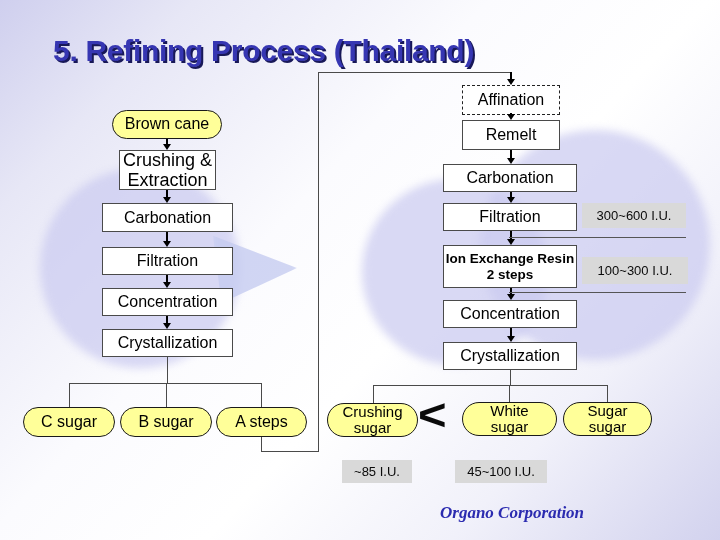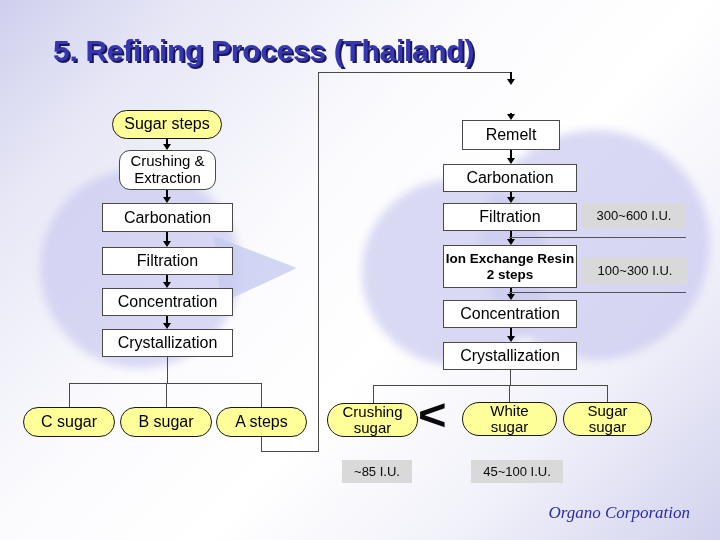--- a/index.html
+++ b/index.html
@@ -15,21 +15,21 @@
     position:absolute;left:53px;top:34px;margin:0;
     font-size:30px;font-weight:700;color:#3636b2;letter-spacing:-0.3px;
     text-shadow:2px 2px 0 #181858;
   }
   .pbox{
     position:absolute;background:#ffffff;border:1.5px solid #4a4a4a;box-sizing:border-box;
     display:flex;flex-direction:column;align-items:center;justify-content:center;
     text-align:center;font-size:16px;line-height:1.12;
   }
   .pbox.dashed{border:1.6px dashed #222222;}
-  .pbox.mid{font-size:15px;border-radius:11px;}
+  .pbox.mid{font-size:18px;}
   .pbox.small{font-size:13.5px;}
   .oval{
     position:absolute;background:#ffff99;border:1.5px solid #1a1a1a;border-radius:18px;box-sizing:border-box;
     display:flex;flex-direction:column;align-items:center;justify-content:center;
     text-align:center;font-size:16px;line-height:1.05;
   }
   .oval.two{font-size:15px;}
   .ann{
     position:absolute;background:#d9d9d9;box-sizing:border-box;
     display:flex;align-items:center;justify-content:center;
@@ -41,39 +41,39 @@
   .varrow{position:absolute;width:2px;background:#000;}
   .varrow::after{
     content:"";position:absolute;left:50%;bottom:-6px;margin-left:-4.5px;
     border-left:4.5px solid transparent;border-right:4.5px solid transparent;border-top:6px solid #000;
   }
   .cmp{
     position:absolute;left:418px;top:390px;font-size:49px;font-weight:800;color:#0a0a0a;line-height:1;
     transform:scaleY(0.92);
   }
   .credit{
-    position:absolute;left:440px;top:503px;width:250px;text-align:right;
-    font-family:"Liberation Serif","DejaVu Serif",serif;font-style:italic;font-weight:400;
+    position:absolute;left:440px;top:503px;width:250px;
+    font-family:"Liberation Serif","DejaVu Serif",serif;font-style:italic;font-weight:700;
     font-size:17px;color:#2b2bb0;
   }
   .ln{display:block;}
 </style>
 </head>
 <body>
 
 <div class="slide">
 
   <div class="bgshape bgcircle" style="left:40px;top:168px;width:200px;height:200px;"></div>
   <div class="bgshape bgcircle" style="left:362px;top:179px;width:186px;height:186px;"></div>
   <div class="bgshape bgcircle" style="left:480px;top:130px;width:230px;height:230px;"></div>
   <div class="bgshape bgtri" style="left:213px;top:233px;width:84px;height:70px;"></div>
 
   <h1 class="title">5. Refining Process (Thailand)</h1>
 
-  <div class="oval" style="left:112px;top:110px;width:110px;height:29px;">Sugar steps</div>
+  <div class="oval" style="left:112px;top:110px;width:110px;height:29px;">Brown cane</div>
 
   <div class="varrow" style="left:166px;top:139px;height:5px;"></div>
   <div class="pbox mid" style="left:119px;top:150px;width:97px;height:40px;">
     <span class="ln">Crushing &amp;</span>
     <span class="ln">Extraction</span>
   </div>
 
   <div class="varrow" style="left:166px;top:190px;height:7px;"></div>
   <div class="pbox" style="left:102px;top:203px;width:131px;height:29px;">Carbonation</div>
 
@@ -95,20 +95,21 @@
   <div class="oval" style="left:120px;top:407px;width:92px;height:30px;">B sugar</div>
   <div class="oval" style="left:23px;top:407px;width:92px;height:30px;">C sugar</div>
   <div class="oval" style="left:216px;top:407px;width:91px;height:30px;">A steps</div>
 
   <div class="vline" style="left:261px;top:437px;height:15px;"></div>
   <div class="hline" style="left:261px;top:451px;width:58px;"></div>
   <div class="vline" style="left:318px;top:72px;height:380px;"></div>
   <div class="hline" style="left:318px;top:72px;width:193px;"></div>
   <div class="varrow" style="left:510px;top:72px;height:7px;"></div>
 
+  <div class="pbox dashed" style="left:462px;top:85px;width:98px;height:30px;">Affination</div>
 
   <div class="varrow" style="left:510px;top:113px;height:1px;"></div>
   <div class="pbox" style="left:462px;top:120px;width:98px;height:30px;">Remelt</div>
 
   <div class="varrow" style="left:510px;top:150px;height:8px;"></div>
   <div class="pbox" style="left:443px;top:164px;width:134px;height:28px;">Carbonation</div>
 
   <div class="varrow" style="left:510px;top:192px;height:5px;"></div>
   <div class="pbox" style="left:443px;top:203px;width:134px;height:28px;">Filtration</div>
 
@@ -143,17 +144,17 @@
   <div class="oval two" style="left:462px;top:402px;width:95px;height:34px;">
     <span class="ln">White</span>
     <span class="ln">sugar</span>
   </div>
   <div class="oval two" style="left:563px;top:402px;width:89px;height:34px;">
     <span class="ln">Sugar</span>
     <span class="ln">sugar</span>
   </div>
 
   <div class="ann" style="left:342px;top:460px;width:70px;height:23px;">~85 I.U.</div>
-  <div class="ann" style="left:455px;top:460px;width:92px;height:23px;margin-left:16px;">45~100 I.U.</div>
+  <div class="ann" style="left:455px;top:460px;width:92px;height:23px;">45~100 I.U.</div>
 
   <div class="credit">Organo Corporation</div>
 
 </div>
 
 </body></html>

